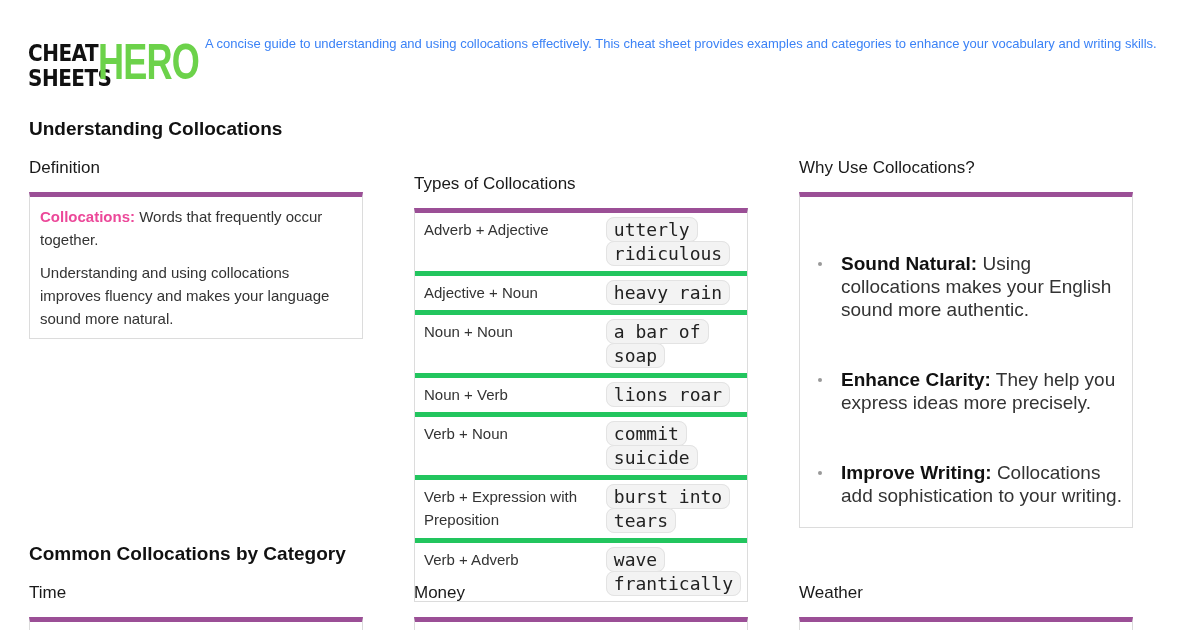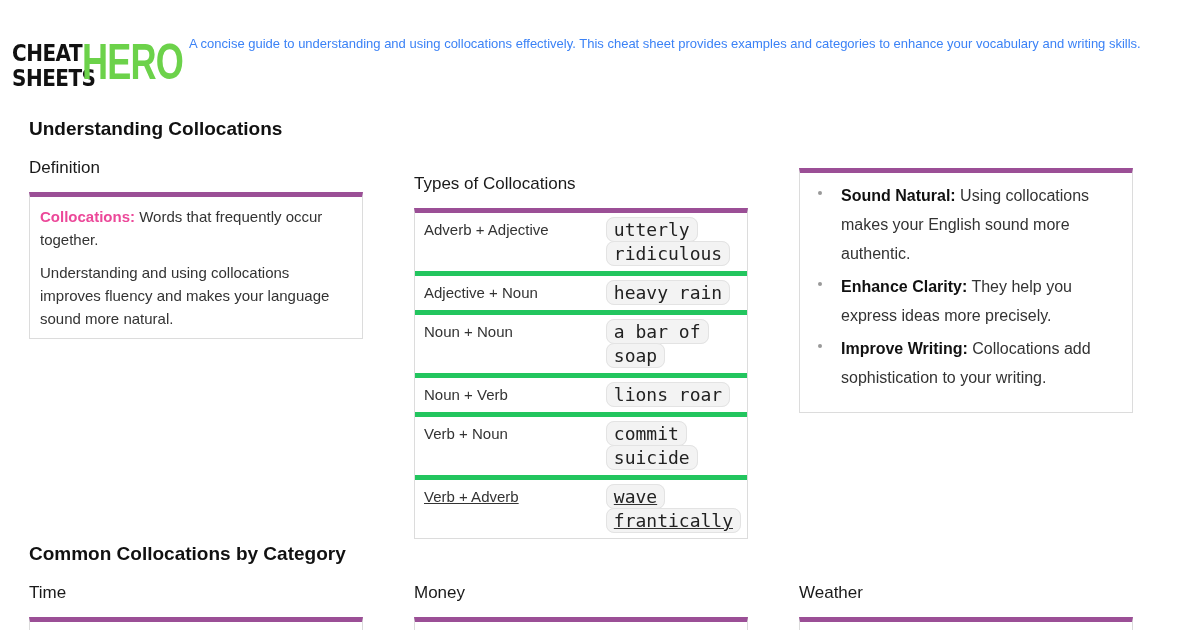--- a/index.html
+++ b/index.html
@@ -1,19 +1,19 @@
 <!DOCTYPE html>
 <html><head>
   <meta charset="utf-8">
   <style>
     * { box-sizing: border-box; margin: 0; padding: 0; }
     html, body { width: 1200px; height: 630px; overflow: hidden; background: #ffffff; }
     body { font-family: "Liberation Sans", "DejaVu Sans", sans-serif; color: #1a1a1a; position: relative; }
 
-    .header { position: absolute; left: 12px; top: 33px; width: 1150px; height: 70px; }
+    .header { position: absolute; left: 28px; top: 33px; width: 1150px; height: 70px; }
     .logo { position: absolute; left: 0; top: 6px; width: 160px; height: 50px; }
     .logo .cheat, .logo .sheets {
       position: absolute; left: 0; font-family: "DejaVu Sans", sans-serif; font-weight: 900;
       font-size: 20px; letter-spacing: -0.5px; color: #111; line-height: 1;
       transform: scaleY(1.15); transform-origin: left top;
     }
     .logo .cheat { top: 2px; }
     .logo .sheets { top: 27px; }
     .logo .hero {
       position: absolute; left: 70px; top: -1px; font-family: "Liberation Sans", sans-serif;
@@ -31,31 +31,31 @@
     .card {
       margin-top: 12px; border: 1px solid #dcdcdc; border-top: 5px solid #9b4f96;
       background: #fff;
     }
     .card-body { padding: 8px 10px 8px 10px; font-size: 15px; line-height: 23px; color: #333; }
     .card-body p + p { margin-top: 10px; }
     .card-body b { color: #ec4899; font-weight: 700; }
 
     table.types { width: 100%; border-collapse: collapse; font-size: 15px; color: #333; }
     table.types td { vertical-align: top; padding: 5px 9px 5px 9px; border-bottom: 5px solid #22c55e; line-height: 23px; }
-    table.types tr:last-child td { border-bottom: none; text-decoration: underline; }
+    table.types tr:last-child td { border-bottom: none; }
     table.types td.label { width: 224px; }
     table.types td.ex { padding-left: 10px; padding-right: 6px; }
     .code {
       font-family: "DejaVu Sans Mono", "Liberation Mono", monospace; font-size: 18px;
       background: #f3f3f3; border: 1px solid #e3e3e3; border-radius: 8px; padding: 1px 7px;
       color: #222; line-height: 24px; box-decoration-break: clone; -webkit-box-decoration-break: clone;
     }
 
     ul.why { list-style: none; padding: 0 6px 16px 16px; }
-    ul.why li { position: relative; padding-left: 25px; font-size: 16px; line-height: 29px; color: #333; margin-bottom: 4px; }
+    ul.why li { position: relative; padding-left: 25px; font-size: 19px; line-height: 23px; color: #333; margin-bottom: 4px; margin-top: 47px; }
     ul.why li::before {
       content: ""; position: absolute; left: 2px; top: 10px; width: 4px; height: 4px;
       border-radius: 50%; background: #999;
     }
     ul.why li b { color: #111; }
 
     .card.empty { height: 20px; border-bottom: none; }
   </style>
 </head>
 <body>
@@ -102,29 +102,34 @@
         </tr>
         <tr>
           <td class="label">Noun + Verb</td>
           <td class="ex"><span class="code">lions roar</span></td>
         </tr>
         <tr>
           <td class="label">Verb + Noun</td>
           <td class="ex"><span class="code">commit suicide</span></td>
         </tr>
         <tr>
+          <td class="label">Verb + Expression with Preposition</td>
+          <td class="ex"><span class="code">burst into tears</span></td>
+        </tr>
+        <tr>
           <td class="label">Verb + Adverb</td>
           <td class="ex"><span class="code">wave frantically</span></td>
         </tr>
       </tbody>
     </table>
   </div>
 </div>
 
 <div class="col" style="left:799px; top:156px;">
+  <div class="col-title">Why Use Collocations?</div>
   <div class="card">
     <div class="card-body" style="padding:8px 0 0 0;">
       <ul class="why">
         <li><b>Sound Natural:</b><span> Using collocations makes your English sound more authentic.</span></li>
         <li><b>Enhance Clarity:</b><span> They help you express ideas more precisely.</span></li>
         <li><b>Improve Writing:</b><span> Collocations add sophistication to your writing.</span></li>
       </ul>
     </div>
   </div>
 </div>

